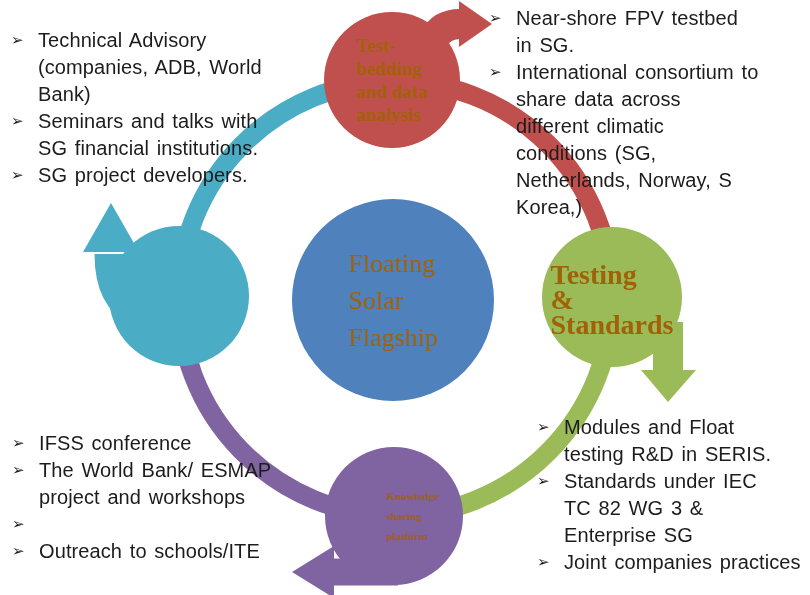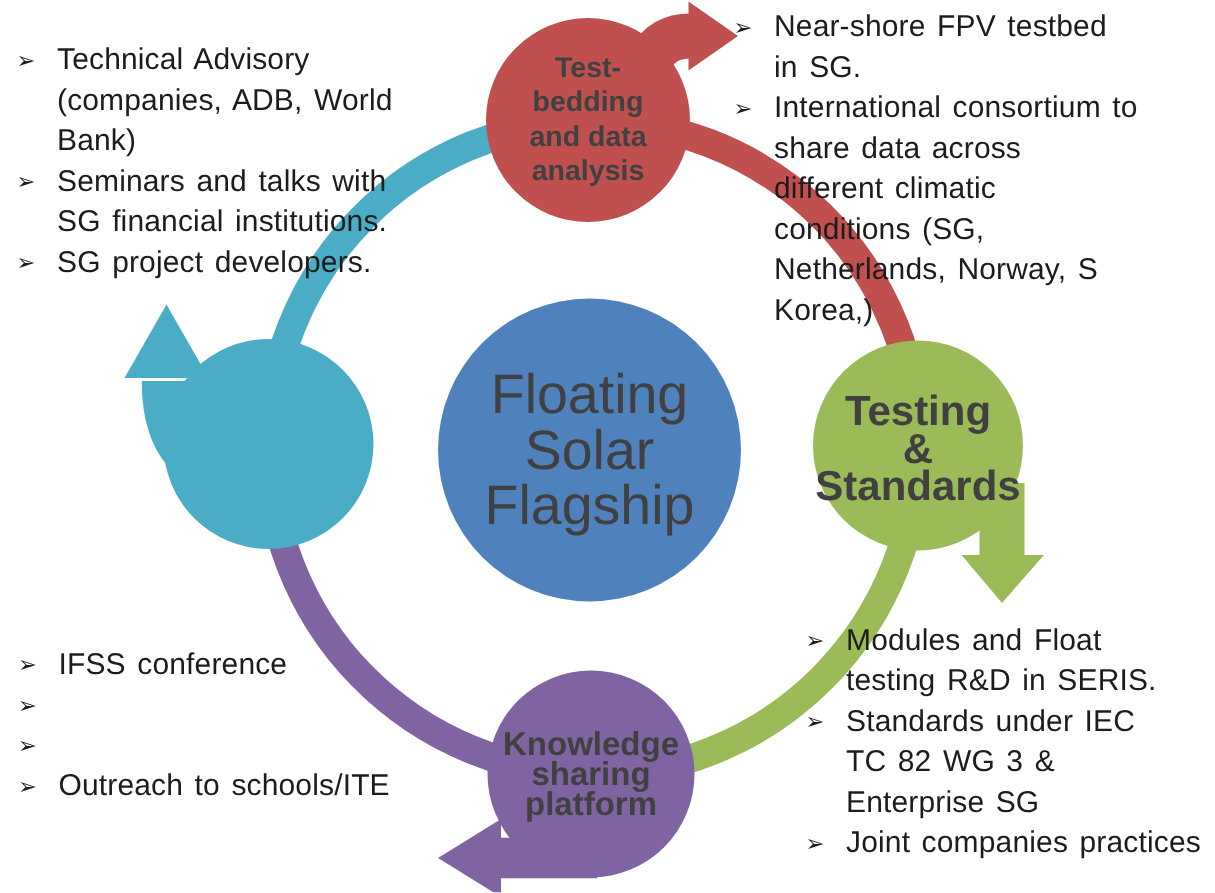--- a/index.html
+++ b/index.html
@@ -13,26 +13,26 @@
   .bitem{display:flex;align-items:flex-start;}
   .bullet{flex:0 0 27px;width:27px;font-family:"DejaVu Sans",sans-serif;font-size:15px;line-height:27px;}
   .btext{white-space:pre-line;word-spacing:2px;letter-spacing:0.1px;}
   .list-top-left{left:11px;top:27px;width:275px;}
   .list-top-right{left:489px;top:5px;width:315px;}
   .list-bottom-left{left:12px;top:430px;width:290px;}
   .list-bottom-right{left:537px;top:414px;width:268px;}
   
   .clabel{
     position:absolute;transform:translate(-50%,-50%);
-    color:#404040;font-weight:bold;text-align:center;white-space:pre-line;
+    color:#a16207;font-weight:bold;text-align:left;white-space:pre-line;font-family:Liberation Serif, serif;
   }
-  .lbl-center{left:393px;top:300px;font-size:37px;line-height:37px;font-weight:normal;}
+  .lbl-center{left:393px;top:300px;font-size:26px;line-height:37px;font-weight:normal;}
   .lbl-top{left:392px;top:80px;font-size:19px;line-height:23px;}
   .lbl-right{left:612px;top:299px;font-size:28px;line-height:25px;}
-  .lbl-bottom{left:394px;top:516px;font-size:22px;line-height:20px;}
+  .lbl-bottom{left:412px;top:516px;font-size:11px;line-height:20px;}
   .lbl-left{left:179px;top:298px;font-size:17px;line-height:20px;}
 </style>
 </head>
 <body>
 
 <div class="stage">
 
   <svg class="diagram-svg" width="810" height="595" viewBox="0 0 810 595">
 
     <path d="M 179 296 A 217 217 0 0 1 392 81" fill="none" stroke-width="19" stroke="#4bacc6"></path>
@@ -108,20 +108,22 @@
     </div>
   </div>
 
   <div class="blist list-bottom-left">
     <div class="bitem">
       <span class="bullet">➢</span>
       <span class="btext">IFSS conference</span>
     </div>
     <div class="bitem">
       <span class="bullet">➢</span>
+      <span class="btext">The World Bank/ ESMAP
+project and workshops</span>
     </div>
     <div class="bitem">
       <span class="bullet">➢</span>
     </div>
     <div class="bitem">
       <span class="bullet">➢</span>
       <span class="btext">Outreach to schools/ITE</span>
     </div>
   </div>
 

